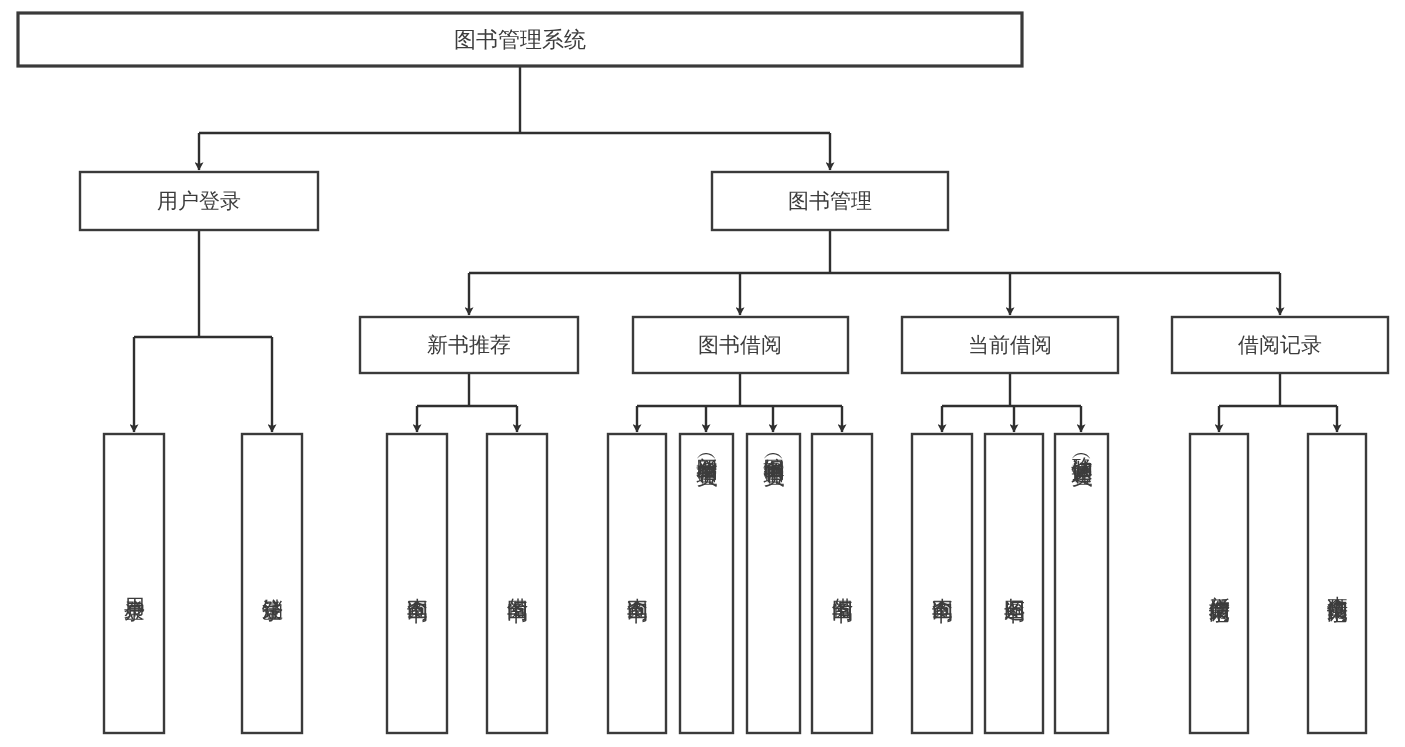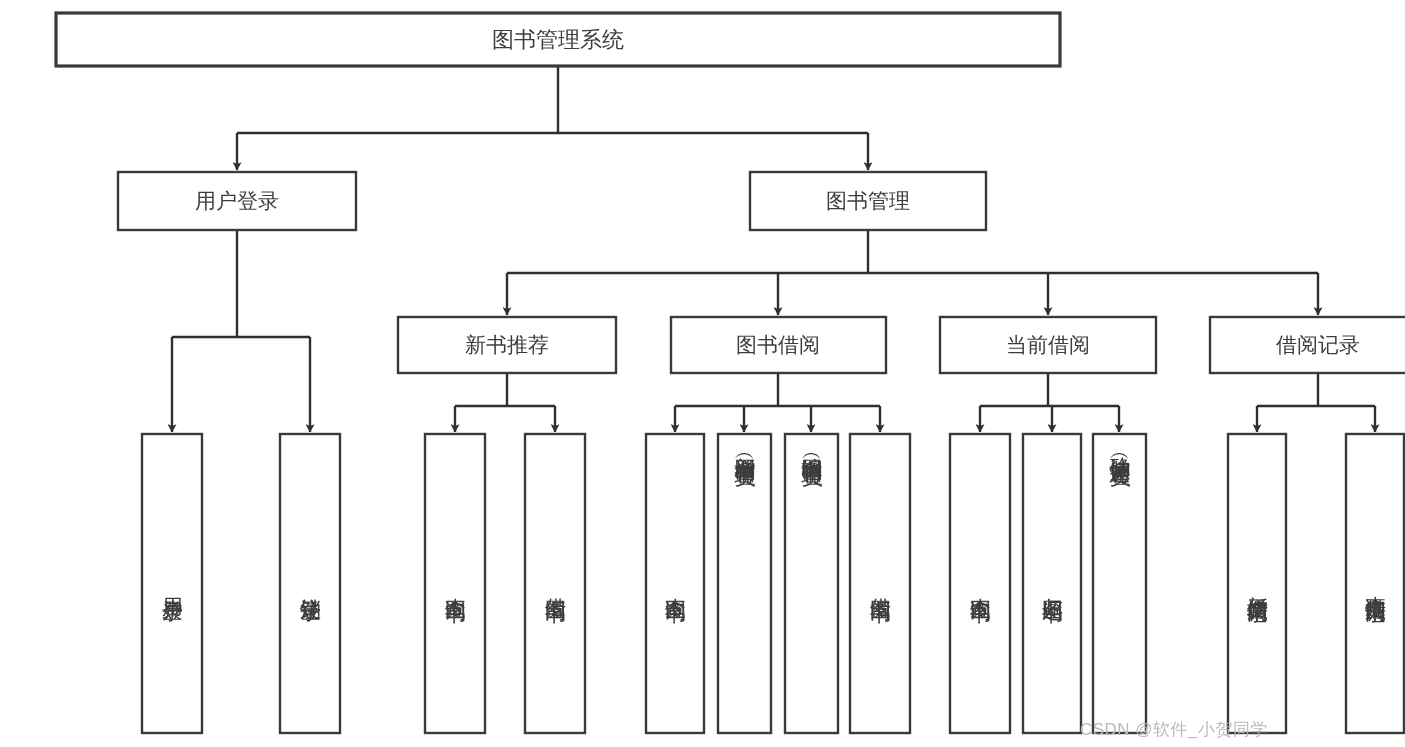--- a/index.html
+++ b/index.html
@@ -12,21 +12,20 @@
     height: 747px;
     font-family: "Liberation Sans", sans-serif;
     position: relative;
     overflow: hidden;
   }
   #diagram-root {
     position: absolute;
     left: 0; top: 0;
     width: 1236px;
     height: 747px;
-    margin-left: 38px;
   }
   svg.diagram {
     display: block;
     width: 1405px;
     height: 747px;
   }
   .node-rect {
     fill: #ffffff;
     stroke: #3a3a3a;
     stroke-width: 2.4;
@@ -239,14 +238,13 @@
   <div class="vert-label-wrap" style="left:1055px; top:440px; width:53px; height:287px; justify-content:flex-start;">
       <span class="vert-label">确认归还（管理员）</span>
     </div>
   <div class="vert-label-wrap" style="left:1190px; top:434px; width:58px; height:299px;">
       <span class="vert-label">新增借阅记录</span>
     </div>
   <div class="vert-label-wrap" style="left:1308px; top:434px; width:58px; height:299px;">
       <span class="vert-label">查询借阅记录</span>
     </div>
 
-  <div class="watermark">CSDN @软件_小贺同学</div>
 </div>
 
 </body></html>

